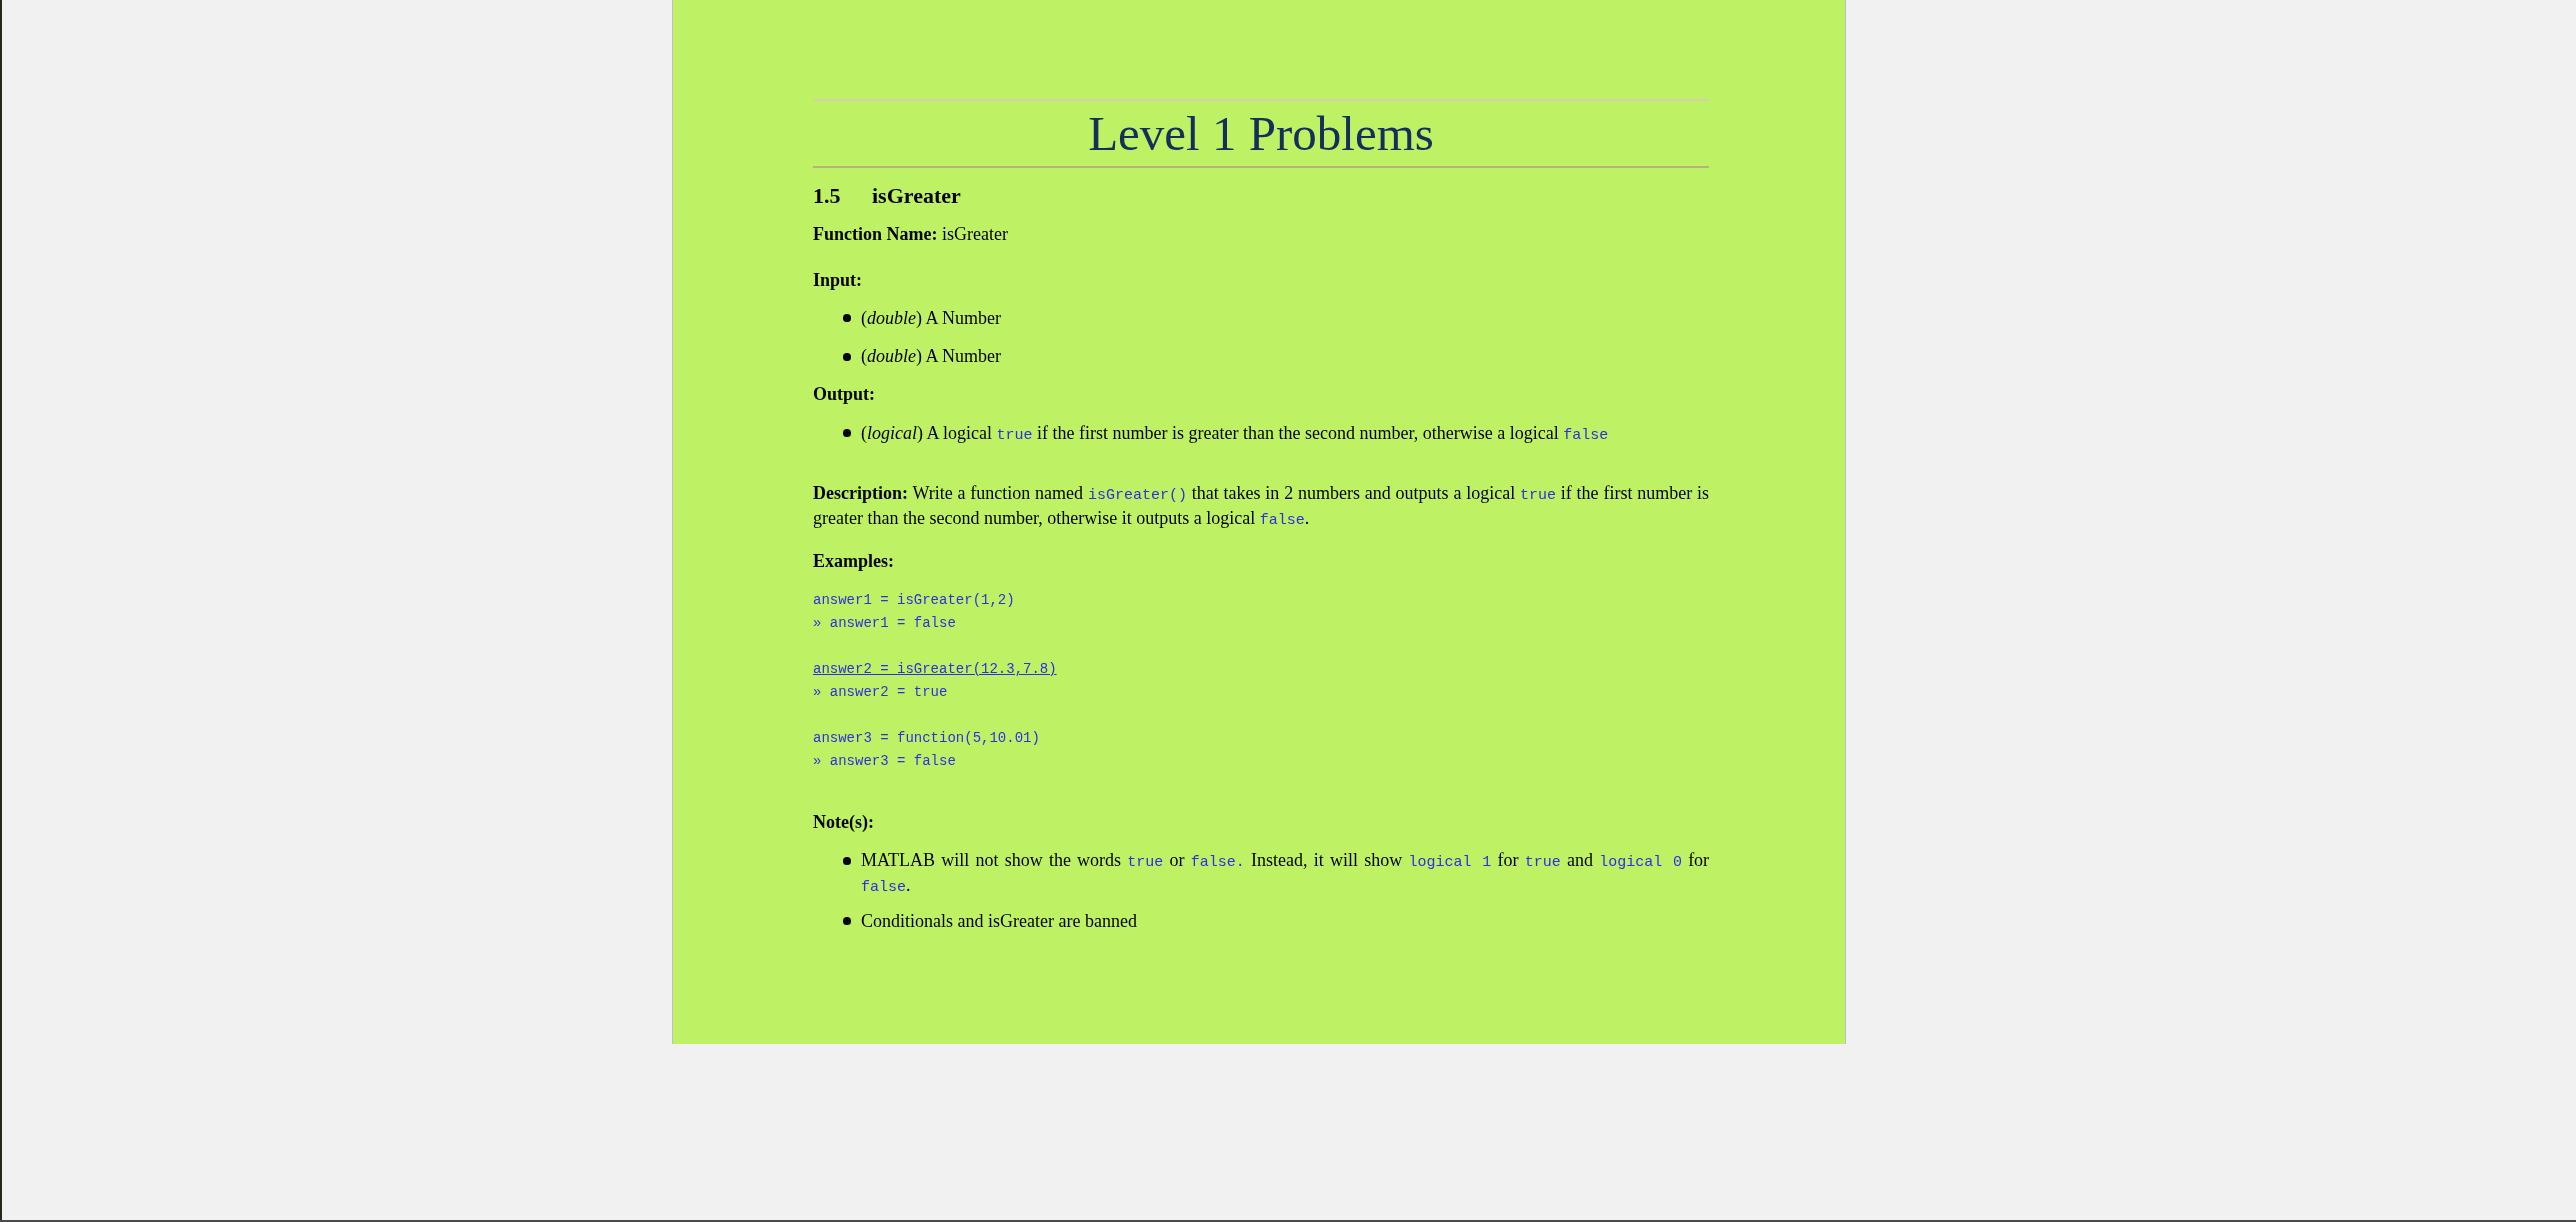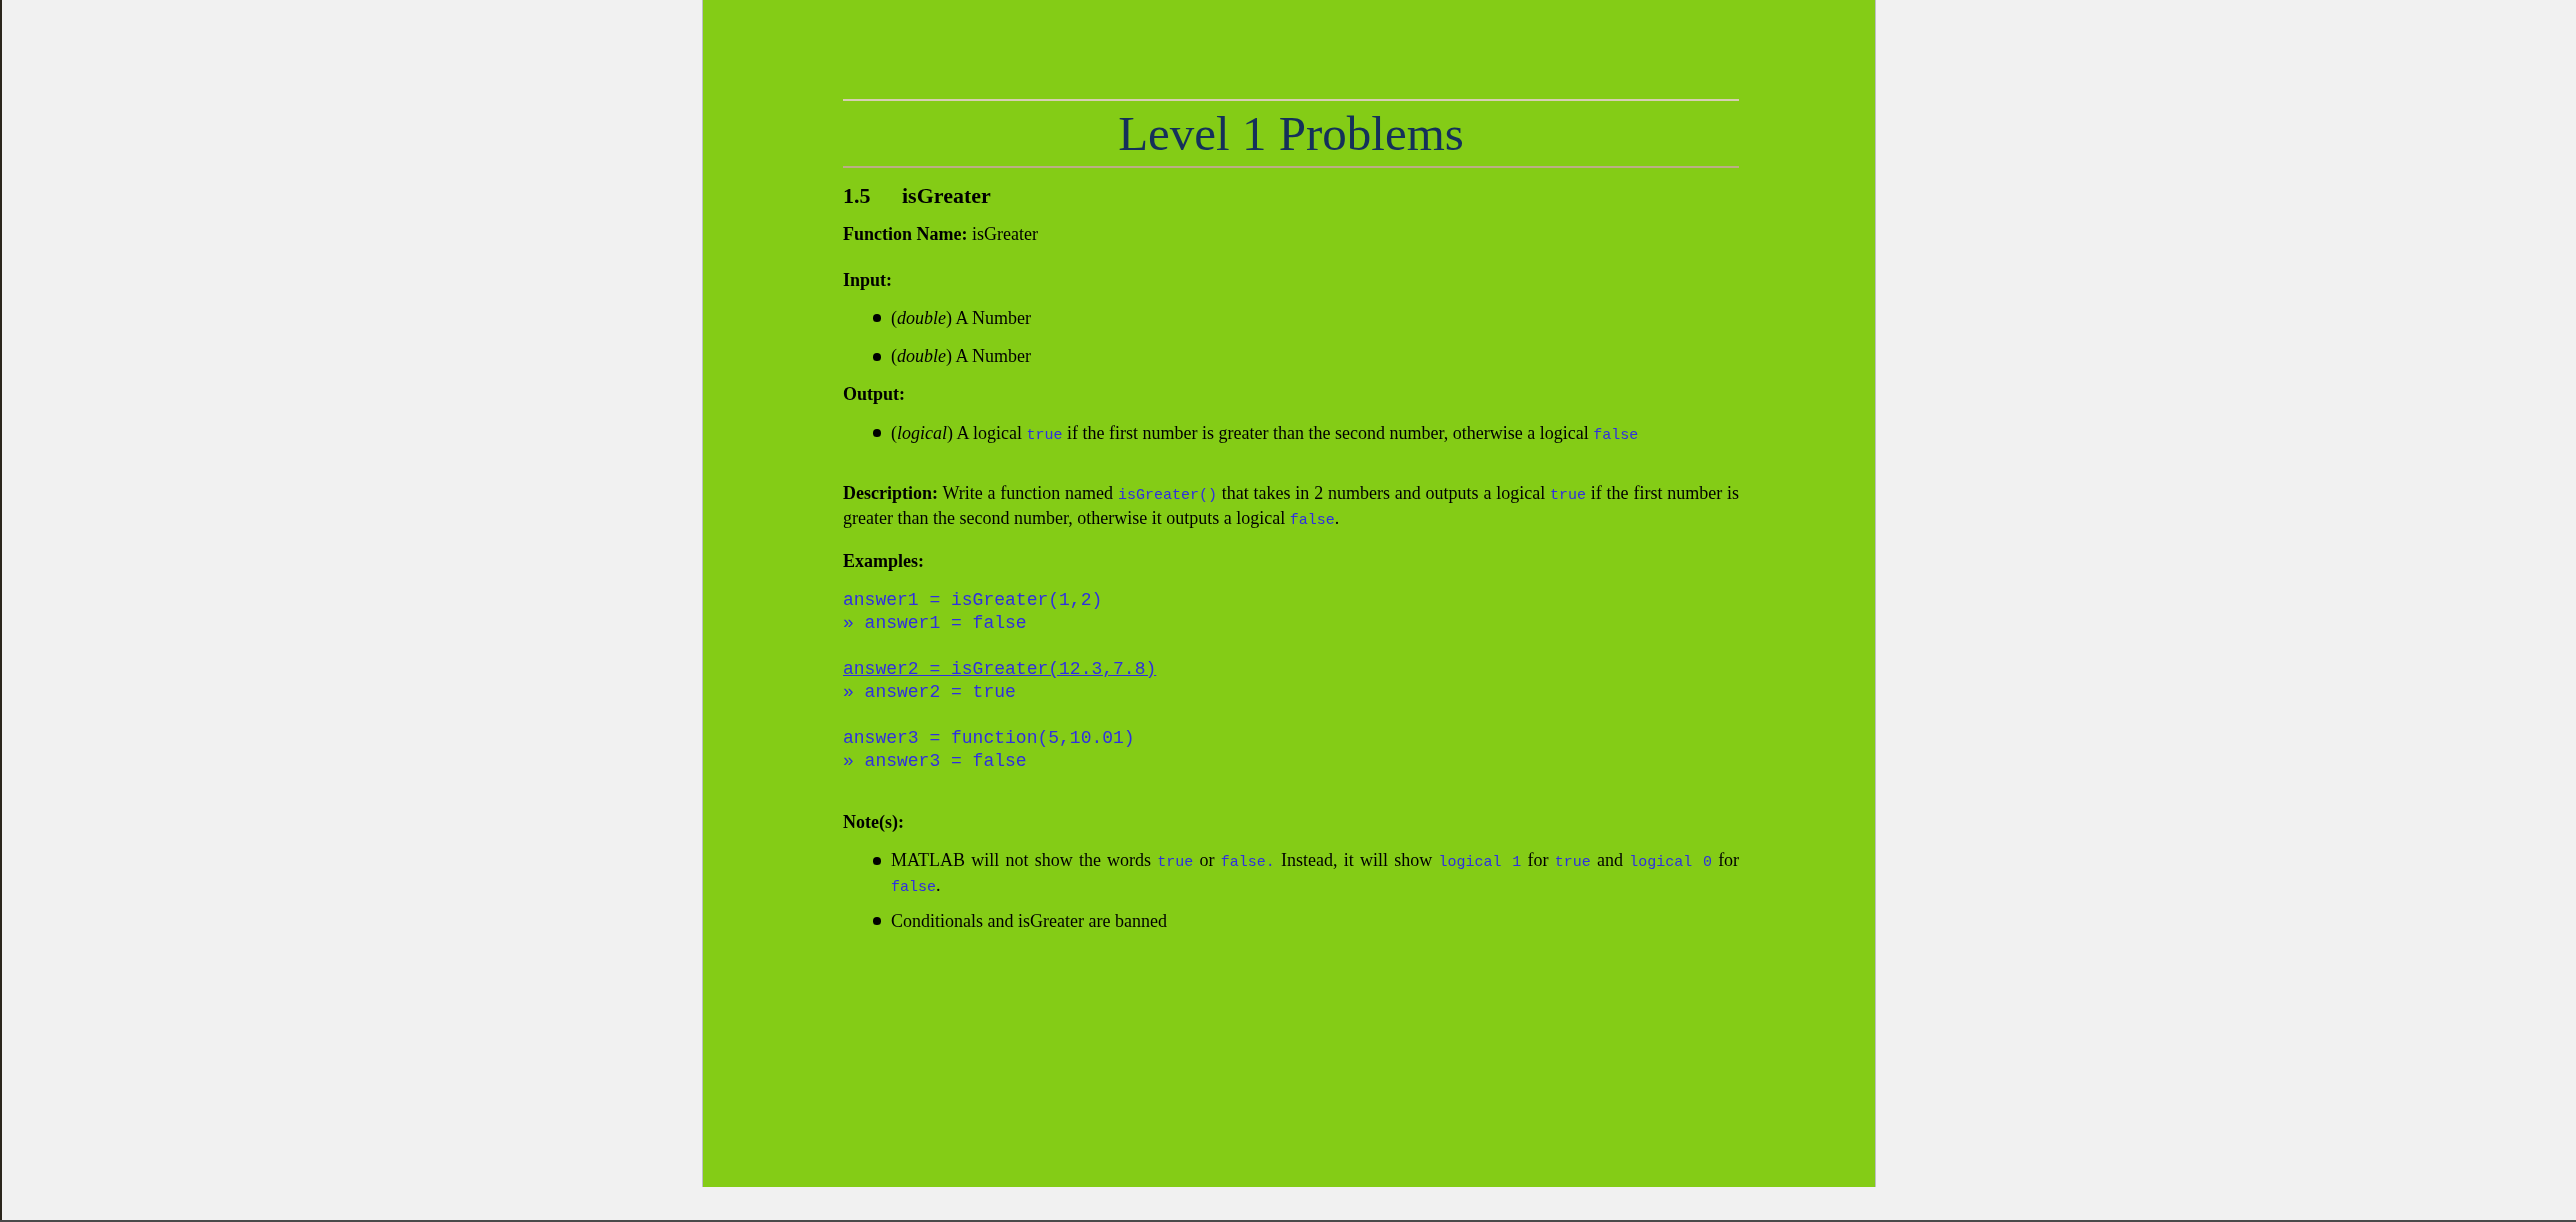--- a/index.html
+++ b/index.html
@@ -5,22 +5,22 @@
   html, body { margin:0; padding:0; }
   body {
     width:2576px; height:1222px; position:relative; overflow:hidden;
     background:#f1f1f1;
     font-family:"Liberation Serif", "DejaVu Serif", serif;
     color:#000;
   }
   .left-edge { position:absolute; left:0; top:0; width:1.7px; height:1222px; background:#2b261c; }
   .bottom-edge { position:absolute; left:0; bottom:0; width:2576px; height:1.7px; background:#4a4a4a; }
   .page {
-    position:absolute; left:702px; top:0; width:1174px; height:1187px;
-    background:#84cc16;
+    position:absolute; left:672px; top:0; width:1174px; height:1044px;
+    background:#bef264;
     border-left:1.7px solid #bcbfc4; border-right:1.7px solid #bcbfc4;
     box-sizing:border-box;
   }
   .content { position:absolute; left:140px; top:0; width:896px; }
   .rule { position:absolute; left:0; width:896px; height:1.7px; }
   .rule.top { top:99px; background:#d7ceb2; }
   .rule.bottom { top:166px; background:#bcae86; }
   .title {
     position:absolute; left:0; width:896px; top:101px; height:65px;
     text-align:center; font-size:49px; line-height:65px; color:#14305a;
@@ -28,21 +28,21 @@
   .abs { position:absolute; left:0; white-space:nowrap; font-size:18px; line-height:23px; }
   .h2 { font-size:22px; font-weight:bold; }
   .h2 .num { display:inline-block; width:59px; }
   .b { font-weight:bold; }
   .i { font-style:italic; }
   .code { font-family:"Liberation Mono", "DejaVu Sans Mono", monospace; color:#2f2fe0; font-size:15px; }
   .bullet { position:absolute; left:30px; width:7.7px; height:7.7px; border-radius:50%; background:#000; }
   .item { position:absolute; left:48px; width:848px; font-size:18px; line-height:23px; }
   .justify { text-align:justify; text-align-last:left; }
   .para { position:absolute; left:0; width:896px; font-size:18px; line-height:23px; text-align:justify; }
-  .codeblock { position:absolute; left:0; font-family:"Liberation Mono", "DejaVu Sans Mono", monospace; color:#2f2fe0; font-size:18px; line-height:23px; white-space:pre;text-align:right; }
+  .codeblock { position:absolute; left:0; font-family:"Liberation Mono", "DejaVu Sans Mono", monospace; color:#2f2fe0; font-size:14px; line-height:23px; white-space:pre;text-align:right; }
 </style>
 </head>
 <body>
 
 <div class="left-edge"></div>
 
 <div class="page">
   <div class="content">
 
     <div class="rule top"></div>

